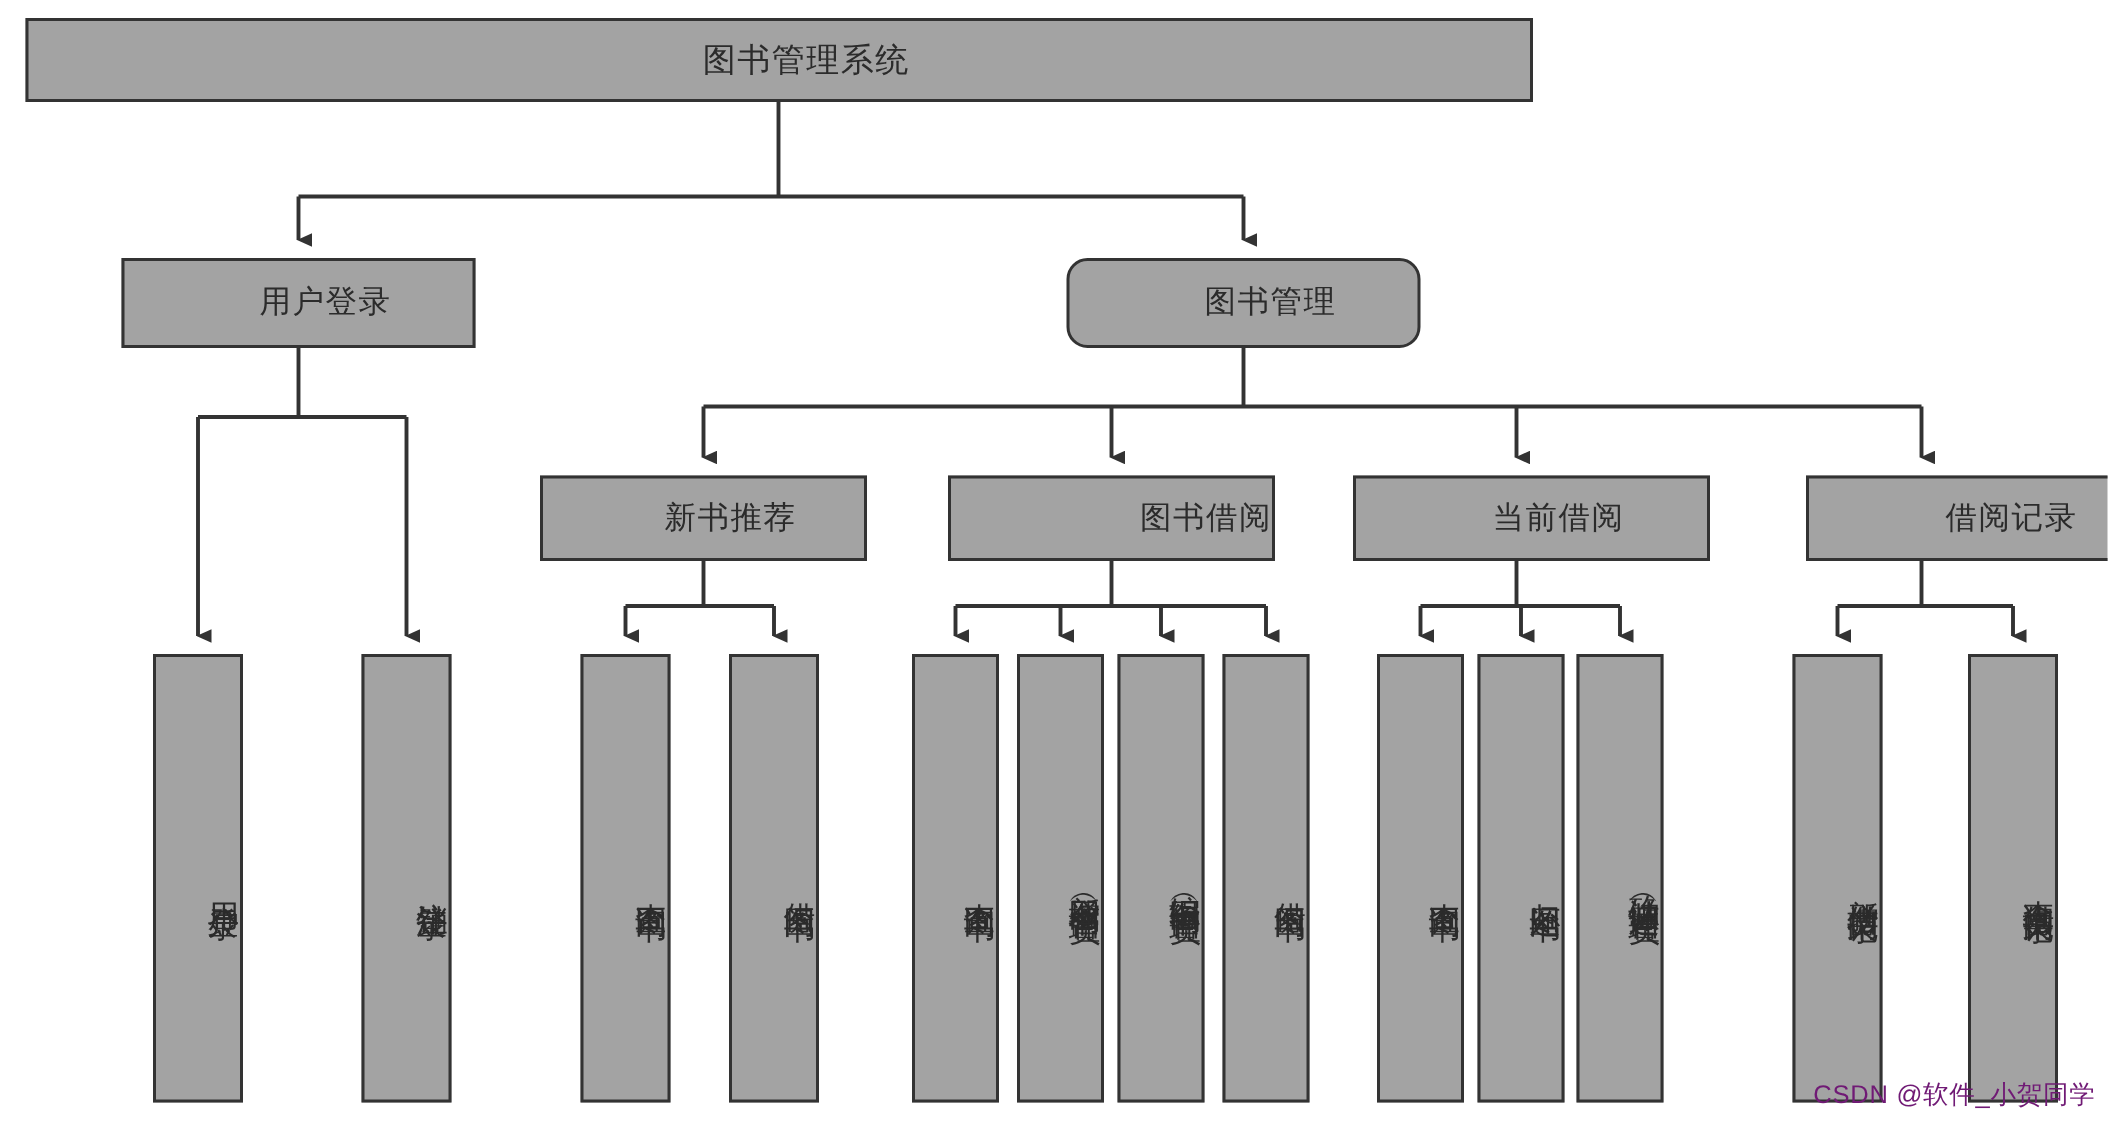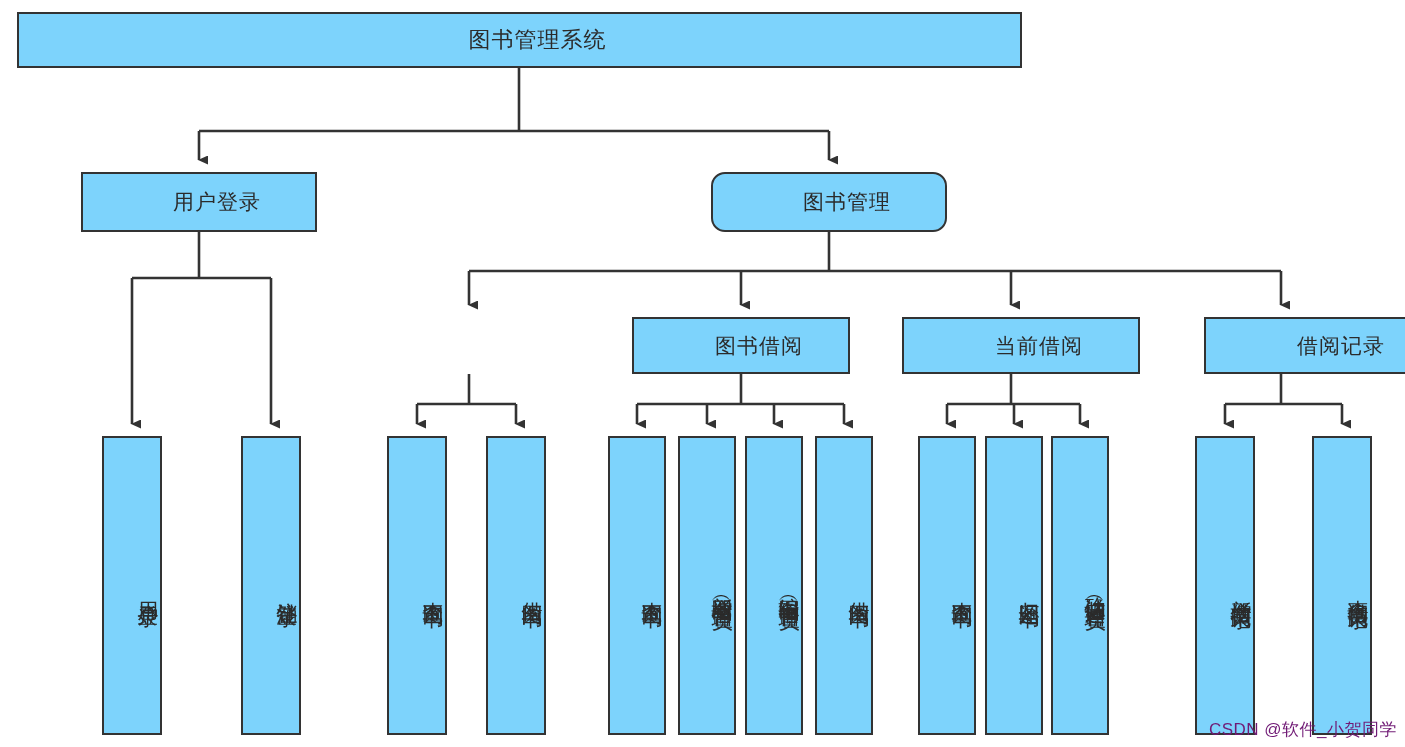--- a/index.html
+++ b/index.html
@@ -23,21 +23,21 @@
     position: absolute;
     left: 0;
     top: 0;
     width: 1405px;
     height: 747px;
     pointer-events: none;
   }
   .node {
     position: absolute;
     box-sizing: border-box;
-    background: #7dd3fc;
+    background: #a3a3a3;
     border: 2.5px solid #333333;
     display: flex;
     align-items: center;
     justify-content: center;
     color: #2b2b2b;
     padding-left: 36px;
   }
   .node.horizontal {
     font-size: 21px;
     letter-spacing: 1px;
@@ -132,21 +132,24 @@
     <span>图书管理系统</span>
   </div>
 
   <div class="node horizontal" style="left:81px; top:172px; width:236px; height:60px;">
     <span>用户登录</span>
   </div>
   <div class="node horizontal" style="left:711px; top:172px; width:236px; height:60px;border-radius:14px;">
     <span>图书管理</span>
   </div>
 
-  <div class="node horizontal" style="left:632px; top:317px; width:218px; height:57px;">
+  <div class="node horizontal" style="left:360px; top:317px; width:218px; height:57px;">
+    <span>新书推荐</span>
+  </div>
+  <div class="node horizontal" style="left:632px; top:317px; width:218px; height:57px;justify-content:flex-end;">
     <span>图书借阅</span>
   </div>
   <div class="node horizontal" style="left:902px; top:317px; width:238px; height:57px;">
     <span>当前借阅</span>
   </div>
   <div class="node horizontal" style="left:1204px; top:317px; width:238px; height:57px;">
     <span>借阅记录</span>
   </div>
 
   <div class="node vertical" style="left:102px; top:436px; width:60px; height:299px;">

